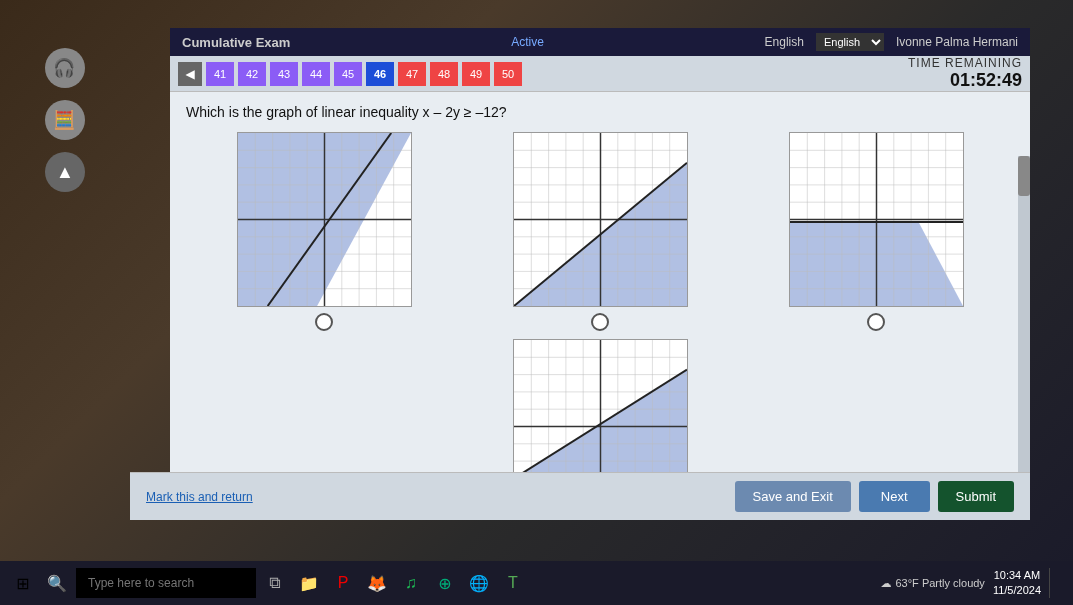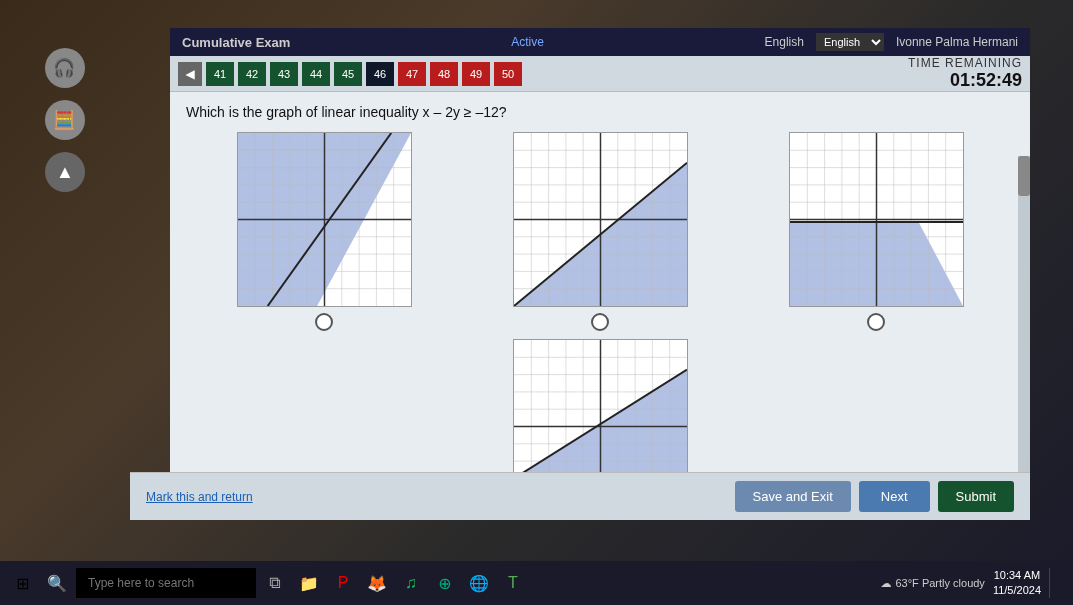--- a/index.html
+++ b/index.html
@@ -77,39 +77,39 @@
       width: 24px;
       height: 24px;
       cursor: pointer;
       font-size: 12px;
       display: flex;
       align-items: center;
       justify-content: center;
     }
 
     .q-num {
-      background: #b91c1c;
+      background: #ef4444;
       color: white;
       border: none;
       width: 28px;
       height: 24px;
       font-size: 11px;
       display: flex;
       align-items: center;
       justify-content: center;
       cursor: pointer;
     }
 
     .q-num.active {
-      background: #0f172a;
-      font-weight: normal;
+      background: #1d4ed8;
+      font-weight: bold;
     }
 
     .q-num.answered {
-      background: #14532d;
+      background: #8b5cf6;
     }
 
     .timer-block {
       margin-left: auto;
       text-align: right;
     }
 
     .timer-label {
       font-size: 12px;
       color: #333;

